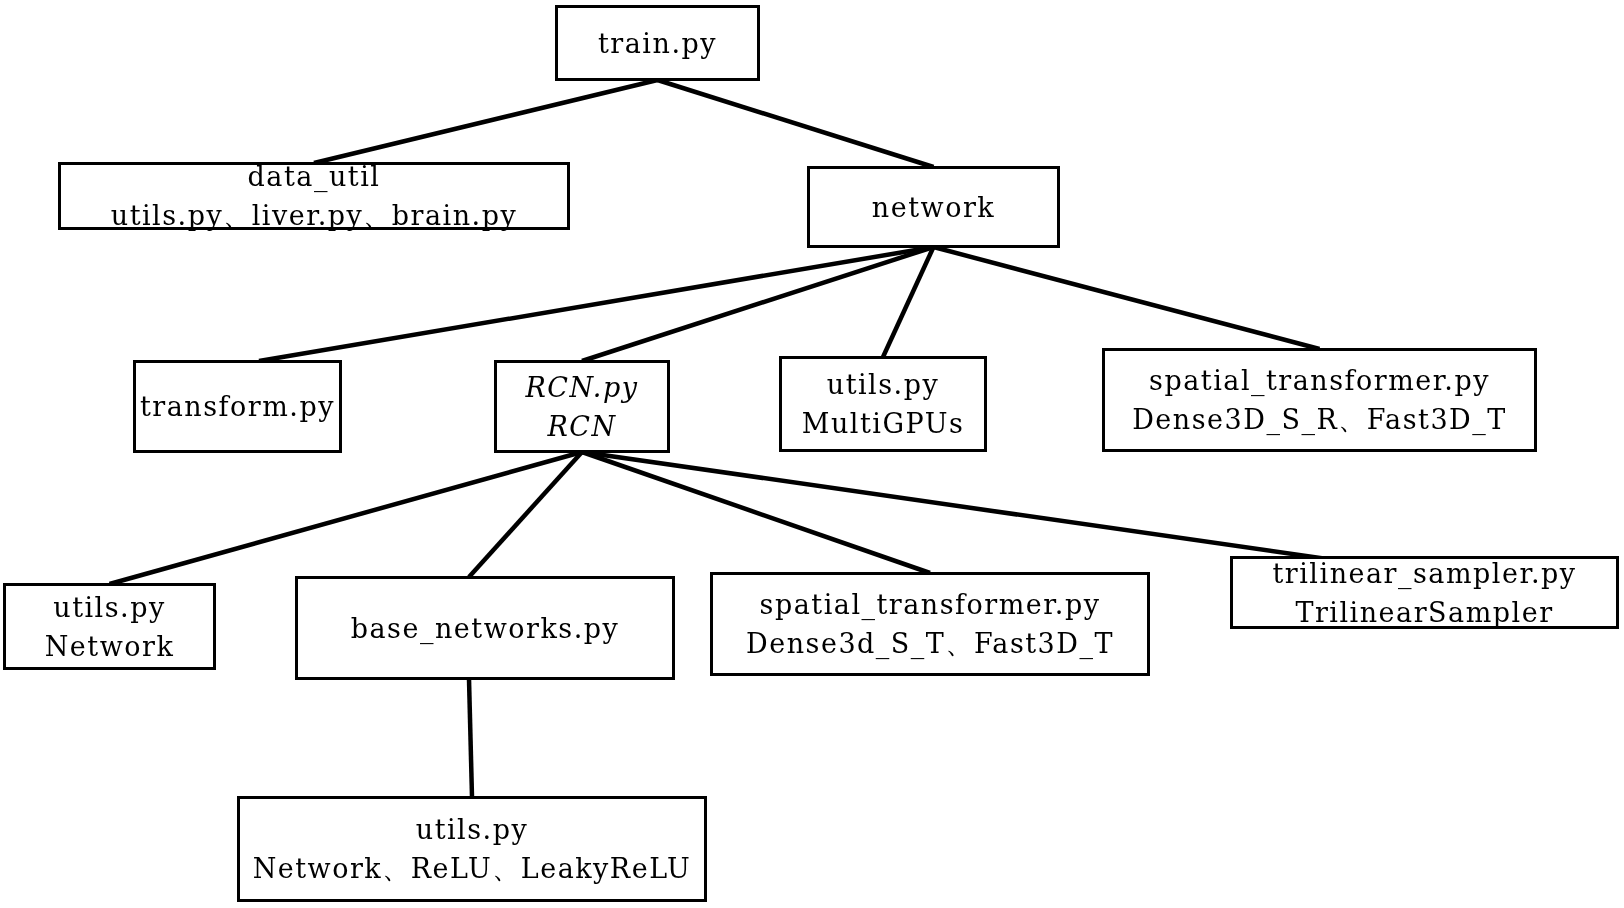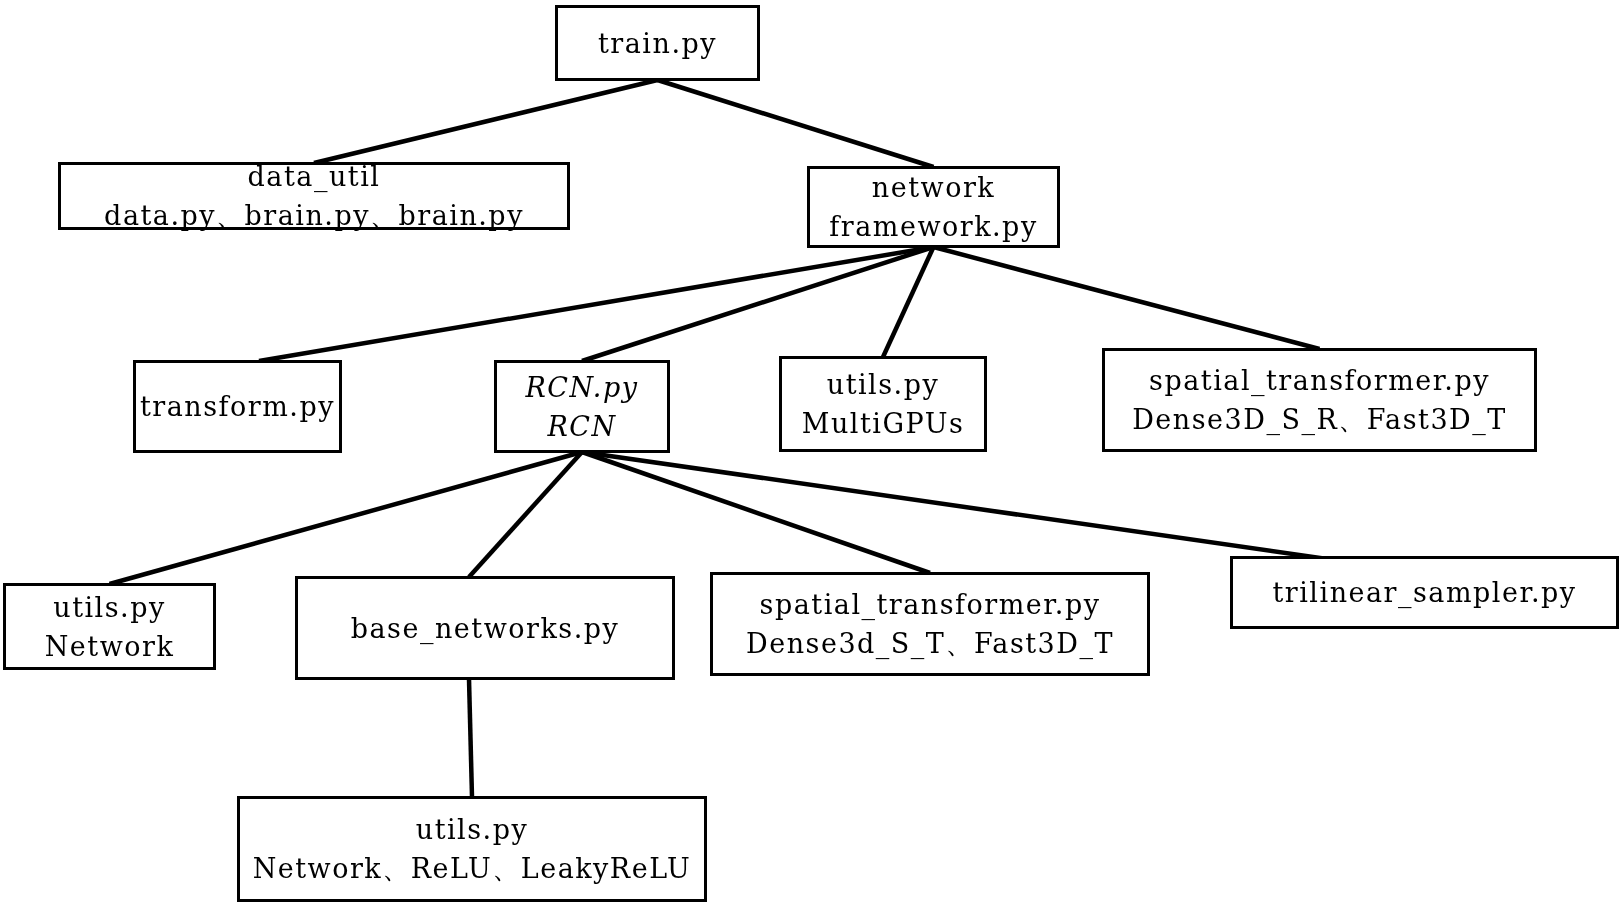--- a/index.html
+++ b/index.html
@@ -62,26 +62,25 @@
       <line x1="582" y1="452" x2="1424.5" y2="573" stroke="#000000" stroke-width="4.5"></line>
       <line x1="469" y1="679" x2="472" y2="797" stroke="#000000" stroke-width="4.5"></line>
     </svg>
 
   <div class="node" style="left:555px; top:5px; width:205px; height:76px;">
     <div class="line">train.py</div>
   </div>
 
   <div class="node" style="left:58px; top:162px; width:512px; height:68px;">
     <div class="line">data_util</div>
-    <div class="line">data.py、brain.py、brain.py</div>
+    <div class="line">utils.py、liver.py、brain.py</div>
   </div>
 
   <div class="node" style="left:807px; top:166px; width:253px; height:82px;">
     <div class="line">network</div>
-    <div class="line">framework.py</div>
   </div>
 
   <div class="node" style="left:133px; top:360px; width:209px; height:93px;">
     <div class="line">transform.py</div>
   </div>
 
   <div class="node" style="left:494px; top:360px; width:176px; height:93px;font-style:italic;">
     <div class="line">RCN.py</div>
     <div class="line">RCN</div>
   </div>
@@ -105,20 +104,21 @@
     <div class="line">base_networks.py</div>
   </div>
 
   <div class="node" style="left:710px; top:572px; width:440px; height:104px;">
     <div class="line">spatial_transformer.py</div>
     <div class="line">Dense3d_S_T、Fast3D_T</div>
   </div>
 
   <div class="node" style="left:1230px; top:556px; width:389px; height:73px;">
     <div class="line">trilinear_sampler.py</div>
+    <div class="line">TrilinearSampler</div>
   </div>
 
   <div class="node" style="left:237px; top:796px; width:470px; height:106px;">
     <div class="line">utils.py</div>
     <div class="line">Network、ReLU、LeakyReLU</div>
   </div>
 
 </div>
 
 </body></html>

